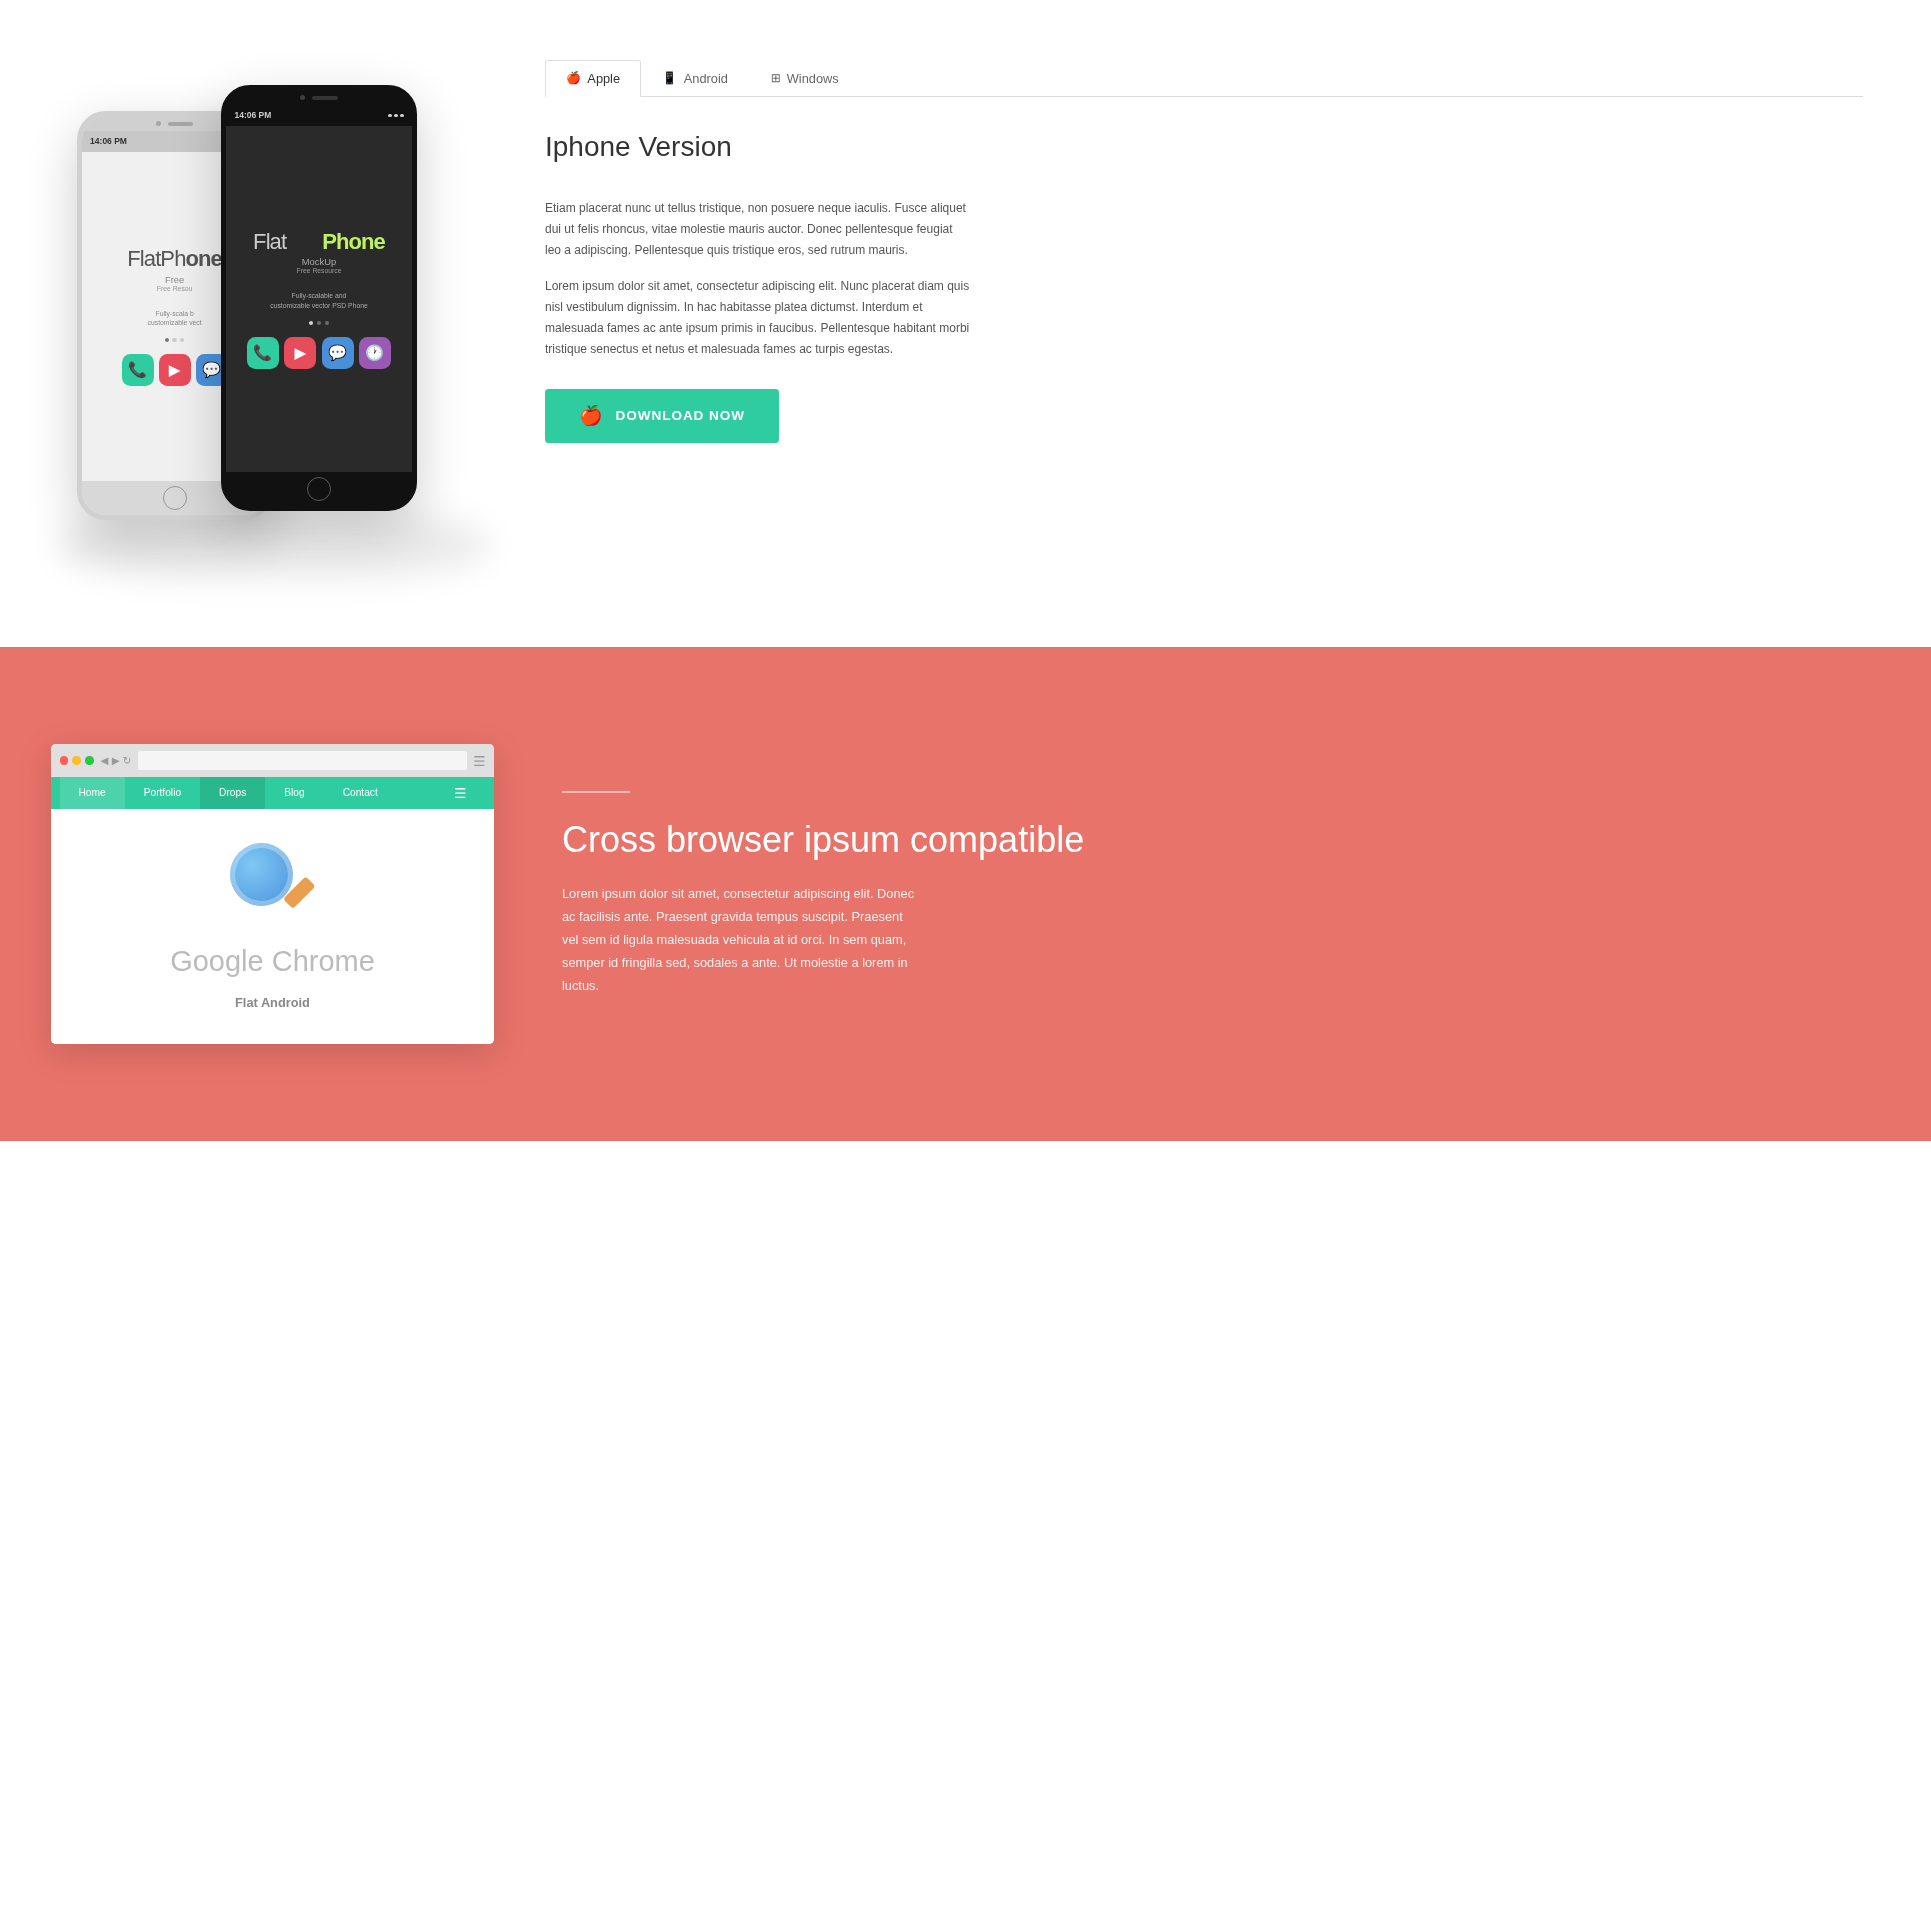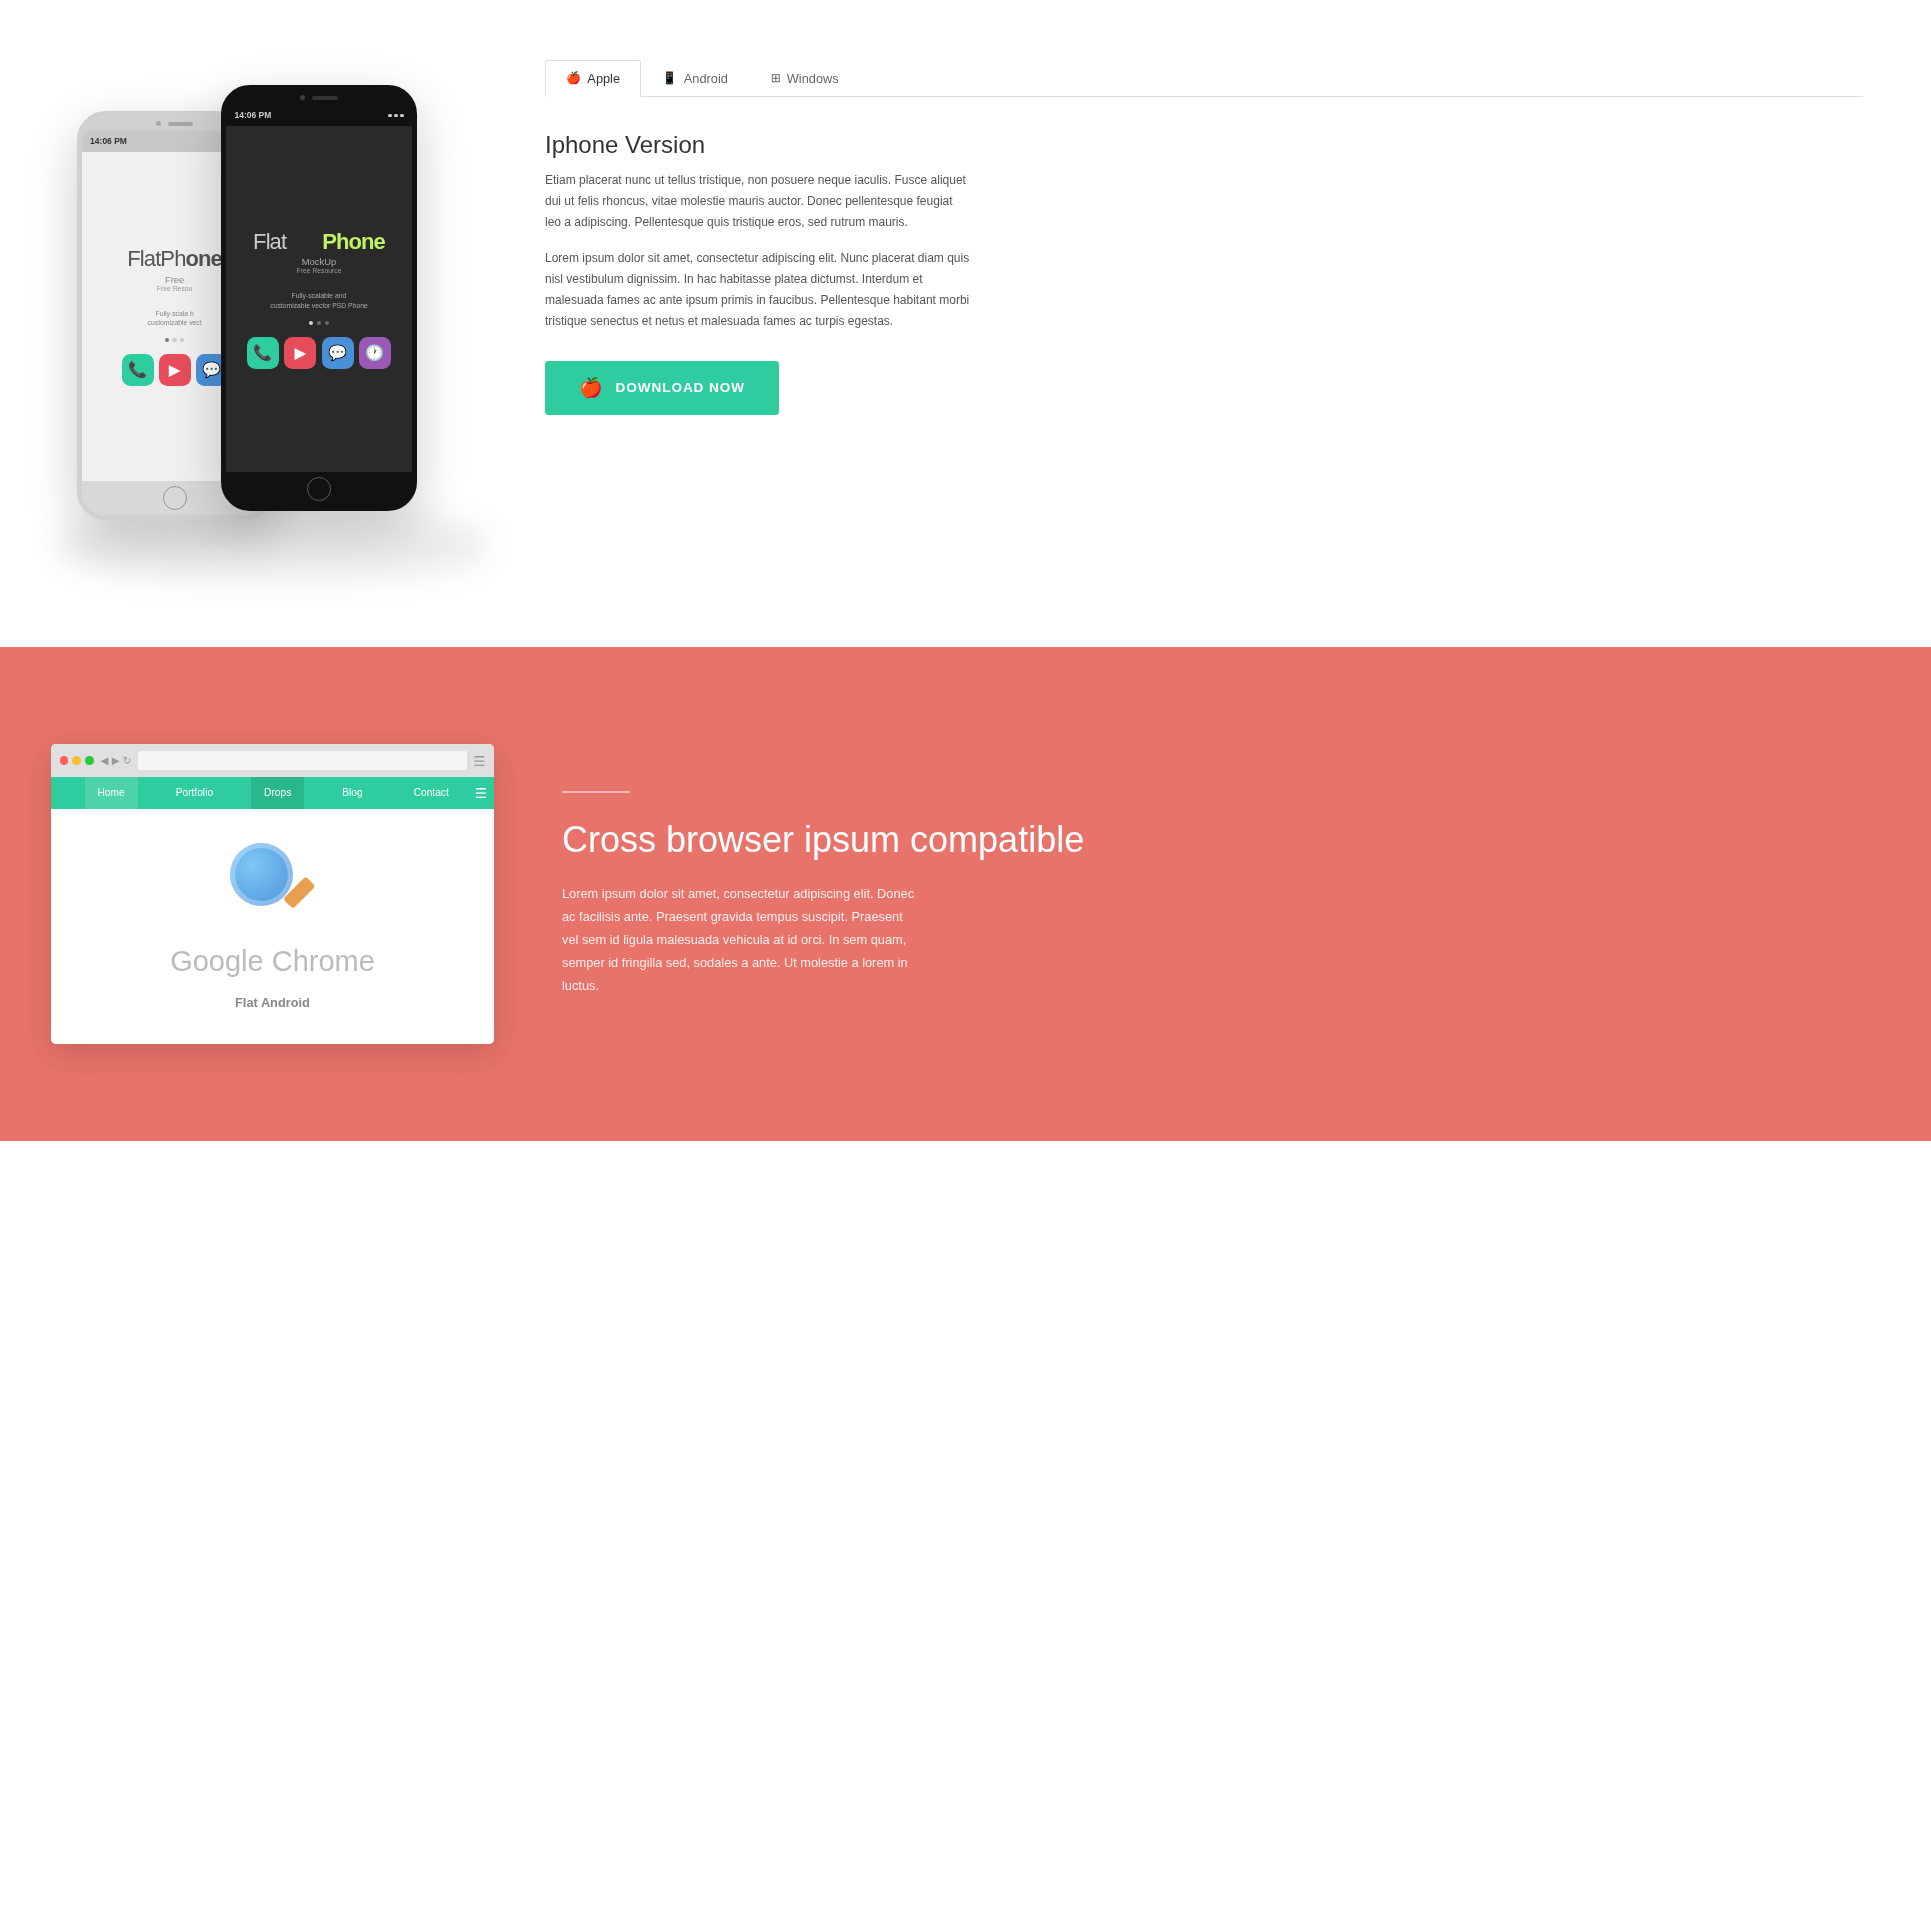--- a/index.html
+++ b/index.html
@@ -239,24 +239,24 @@
       color: #333;
       border: 0.9px solid #ddd;
       border-bottom-color: #fff;
       border-radius: 2.6px 2.6px 0 0;
       background: #fff;
     }
     .tab-icon { font-size: 12px; }
 
     
     .content-title {
-      font-size: 24px;
+      font-size: 28px;
       font-weight: 300;
       color: #333;
-      margin-bottom: 11px;
+      margin-bottom: 35px;
     }
 
     .content-text {
       font-size: 12px;
       line-height: 1.75;
       color: #555;
       margin-bottom: 15.3px;
       max-width: 426px;
     }
 
@@ -345,26 +345,25 @@
     .browser-navbar {
       background: #2ecc9e;
       display: flex;
       align-items: center;
       padding: 0 8.5px;
       height: 32px;
     }
     .browser-nav-item {
       color: #fff;
       font-size: 10.2px;
-      padding: 0 13px;
+      padding: 0 19px;
       height: 32px;
       display: flex;
       align-items: center;
       cursor: pointer;
-      margin-left: 25px;
     }
     .browser-nav-item.active { background: rgba(255,255,255,0.15); }
     .browser-nav-item.highlight { background: rgba(0,0,0,0.1); text-align: center; }
     .browser-hamburger {
       margin-left: auto;
       color: #fff;
       font-size: 13.6px;
     }
 
     

